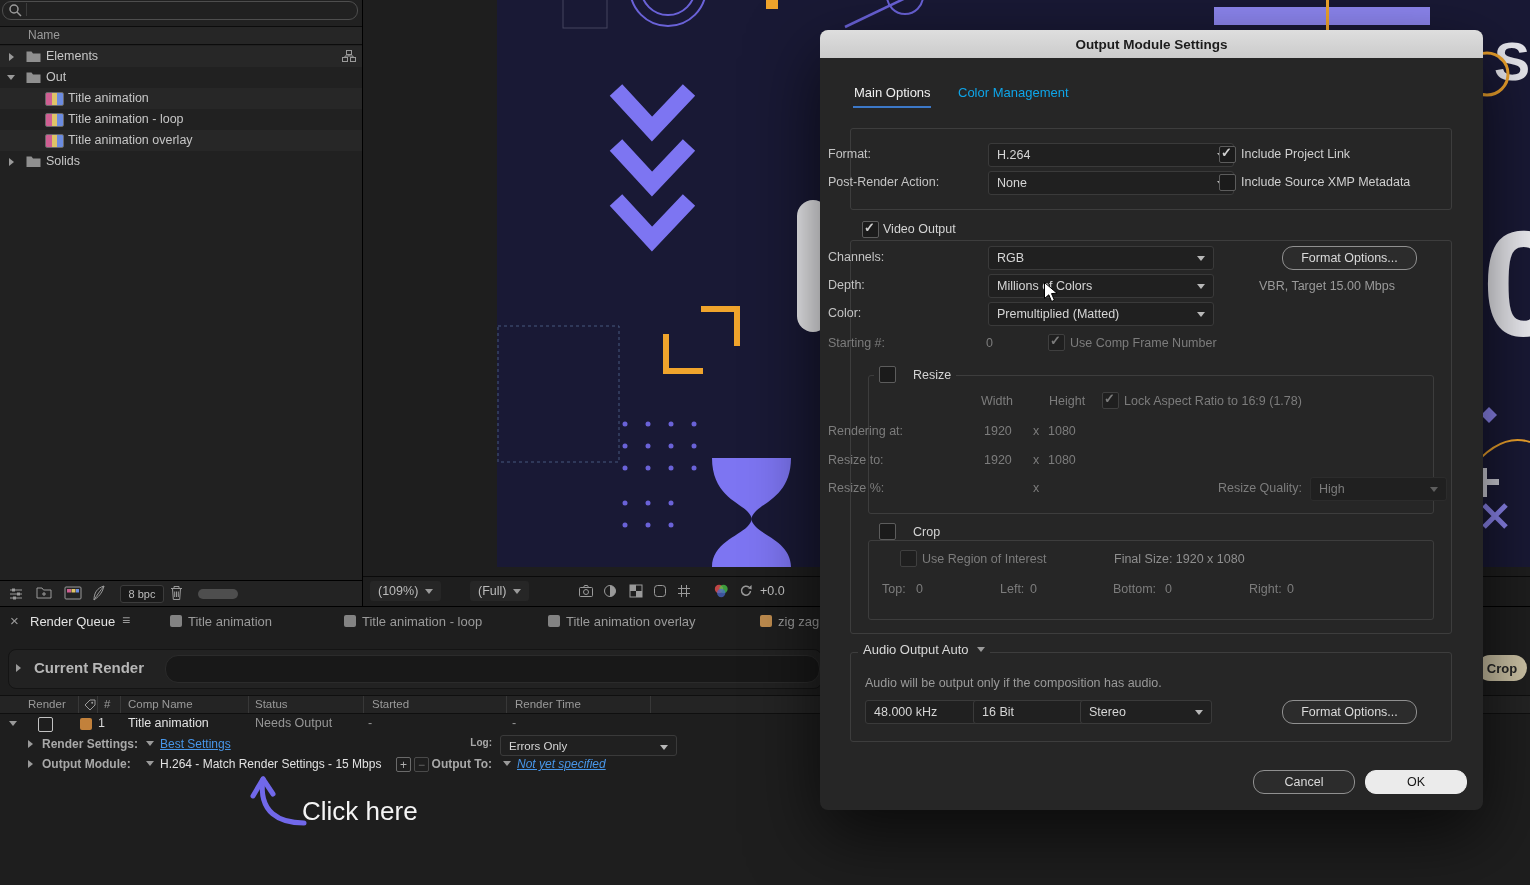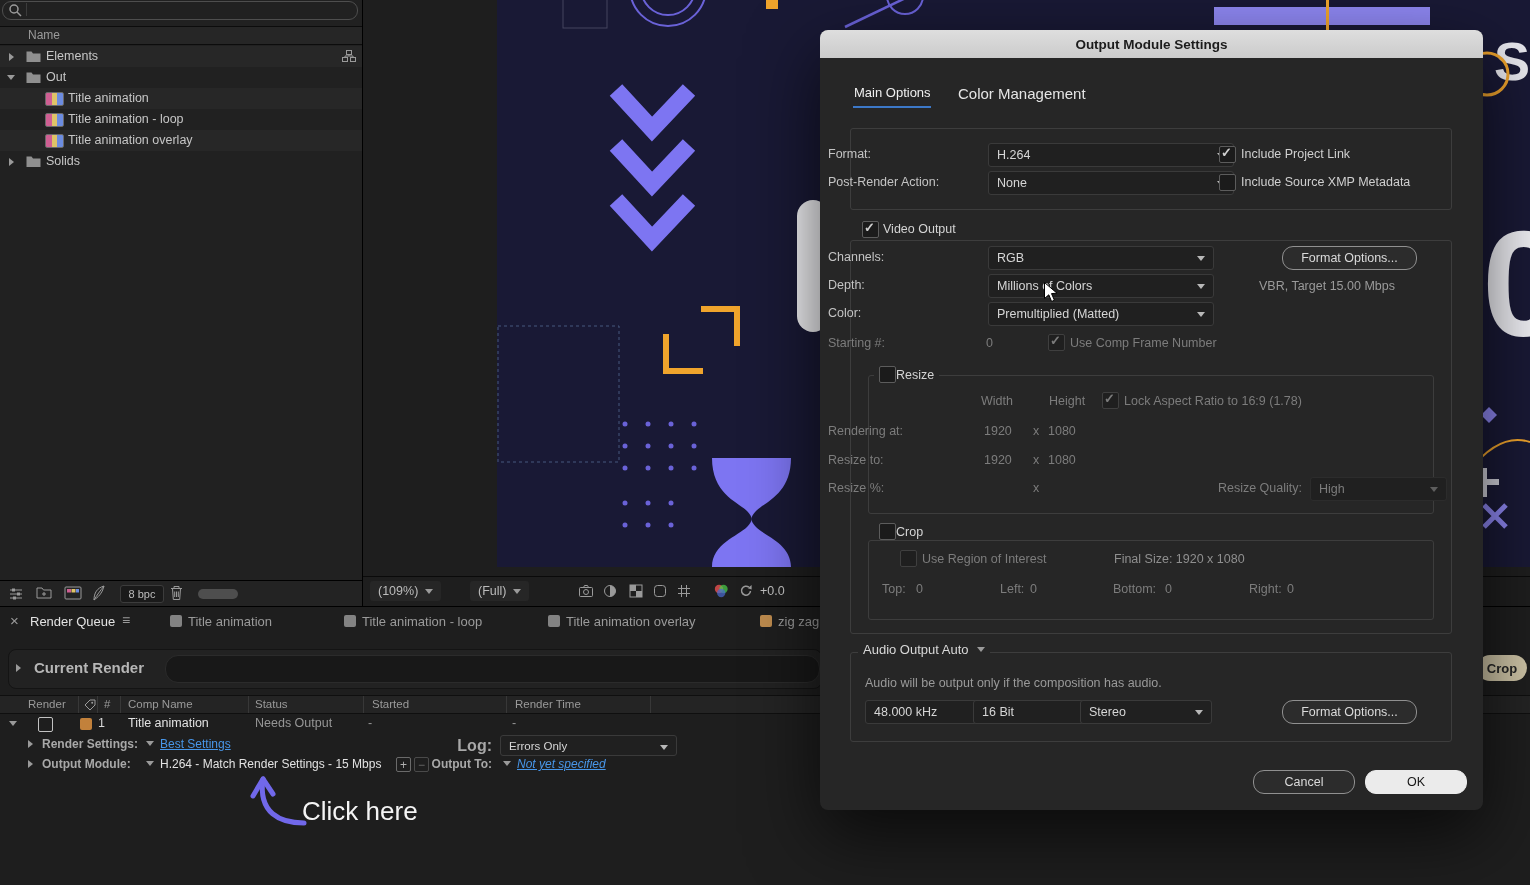--- a/index.html
+++ b/index.html
@@ -23,21 +23,21 @@
       color:#dadada;display:flex;align-items:center;justify-content:center;white-space:nowrap}
   .rlabel{position:absolute;width:150px;text-align:left;color:#c3c3c3;white-space:nowrap}
   .dis{color:#7c7c7c !important}
   .mid{color:#9a9a9a}
   .link{color:#4896e8;text-decoration:underline}
   .prow{position:absolute;left:0;width:362px;height:21px}
   .prow.alt{background:#272727}
   .plabel{position:absolute;top:3px;color:#c6c6c6;white-space:nowrap}
   .compicon{position:absolute;width:17px;height:12px;border:1px solid #6a6a6a;border-radius:2px;
      background:linear-gradient(90deg,#cf5f93 0 34%,#dfc468 34% 67%,#6c8ce0 67% 100%)}
-  .legend{position:absolute;display:flex;align-items:center;gap:0;background:#262626;padding:0 5px;white-space:nowrap}
+  .legend{position:absolute;display:flex;align-items:center;gap:17px;background:#262626;padding:0 5px;white-space:nowrap}
   .vsep{position:absolute;top:0;width:1px;height:17px;background:#383838}
   .hdrlbl{position:absolute;top:2px;color:#9a9a9a;font-size:11.5px;white-space:nowrap}
   .sqbtn{position:absolute;width:13px;height:13px;border:1px solid #6a6a6a;border-radius:2px;color:#b0b0b0;
      display:flex;align-items:center;justify-content:center;font-size:12px;line-height:1}
   .grpbox{position:absolute;border:1px solid #3d3d3d;border-radius:3px}
 </style>
 </head>
 <body>
 
 <div class="screen">
@@ -265,21 +265,21 @@
       <span class="abs nw" style="left:255px;top:3px;color:#969696">Needs Output</span>
       <span class="abs nw" style="left:368px;top:3px;color:#969696">-</span>
       <span class="abs nw" style="left:512px;top:3px;color:#969696">-</span>
     </div>
 
     <div class="abs" style="left:0;top:127px;width:1530px;height:19px">
       <span class="abs tri-r" style="left:28px;top:6px"></span>
       <span class="abs nw" style="left:42px;top:3px;font-weight:bold;color:#a8a8a8;font-size:12px">Render Settings:</span>
       <span class="abs tri-d" style="left:146px;top:7px"></span>
       <span class="abs nw link" style="left:160px;top:3px;font-size:12px">Best Settings</span>
-      <span class="abs nw" style="left:450px;top:3px;width:42px;text-align:right;font-weight:bold;color:#a8a8a8;font-size:16px">Log:</span>
+      <span class="abs nw" style="left:450px;top:3px;width:42px;text-align:right;font-weight:bold;color:#a8a8a8;font-size:10px">Log:</span>
       <div class="dd" style="left:500px;top:1px;width:145px;height:19px;font-size:11.5px">
           <span>Errors Only</span>
         </div>
     </div>
 
     <div class="abs" style="left:0;top:146px;width:1530px;height:19px">
       <span class="abs tri-r" style="left:28px;top:7px"></span>
       <span class="abs nw" style="left:42px;top:4px;font-weight:bold;color:#a8a8a8;font-size:12px">Output Module:</span>
       <span class="abs tri-d" style="left:146px;top:8px"></span>
       <span class="abs nw" style="left:160px;top:4px;color:#e2e2e2;font-size:12px">H.264 - Match Render Settings - 15 Mbps</span>
@@ -297,21 +297,21 @@
   </svg>
   <span class="abs nw" style="left:302px;top:796px;z-index:3;font-size:26px;color:#f4f4f4">Click here</span>
 
   <div class="abs" style="left:820px;top:30px;width:663px;height:780px;border-radius:8px;background:#262626;box-shadow:0 25px 70px rgba(0,0,0,0.65);z-index:5">
     <div class="abs" style="left:0;top:0;width:663px;height:28px;background:linear-gradient(#dedede,#cbcbcb);border-radius:8px 8px 0 0;display:flex;align-items:center;justify-content:center">
       <span style="color:#1c1c1c;font-weight:bold;font-size:13.5px">Output Module Settings</span>
     </div>
 
     <span class="abs nw" style="left:34px;top:55px;color:#efefef;font-size:13px">Main Options</span>
     <div class="abs" style="left:33px;top:76px;width:78px;height:2px;background:#3c78c8"></div>
-    <span class="abs nw" style="left:138px;top:55px;color:#e5e5e5;font-size:15px">Color Management</span>
+    <span class="abs nw" style="left:138px;top:55px;color:#0ea5e9;font-size:13px">Color Management</span>
 
     <div class="grpbox" style="left:30px;top:98px;width:600px;height:80px"></div>
     <span class="rlabel" style="left:8px;top:117px">Format:</span>
     <div class="dd" style="left:168px;top:113px;width:214px">
       <span>H.264</span>
       </div>
     <span class="cb checked" style="left:399px;top:116px"></span>
     <span class="abs nw" style="left:421px;top:117px;color:#cfcfcf">Include Project Link</span>
     <span class="rlabel" style="left:8px;top:145px">Post-Render Action:</span>
     <div class="dd" style="left:168px;top:141px;width:214px">

